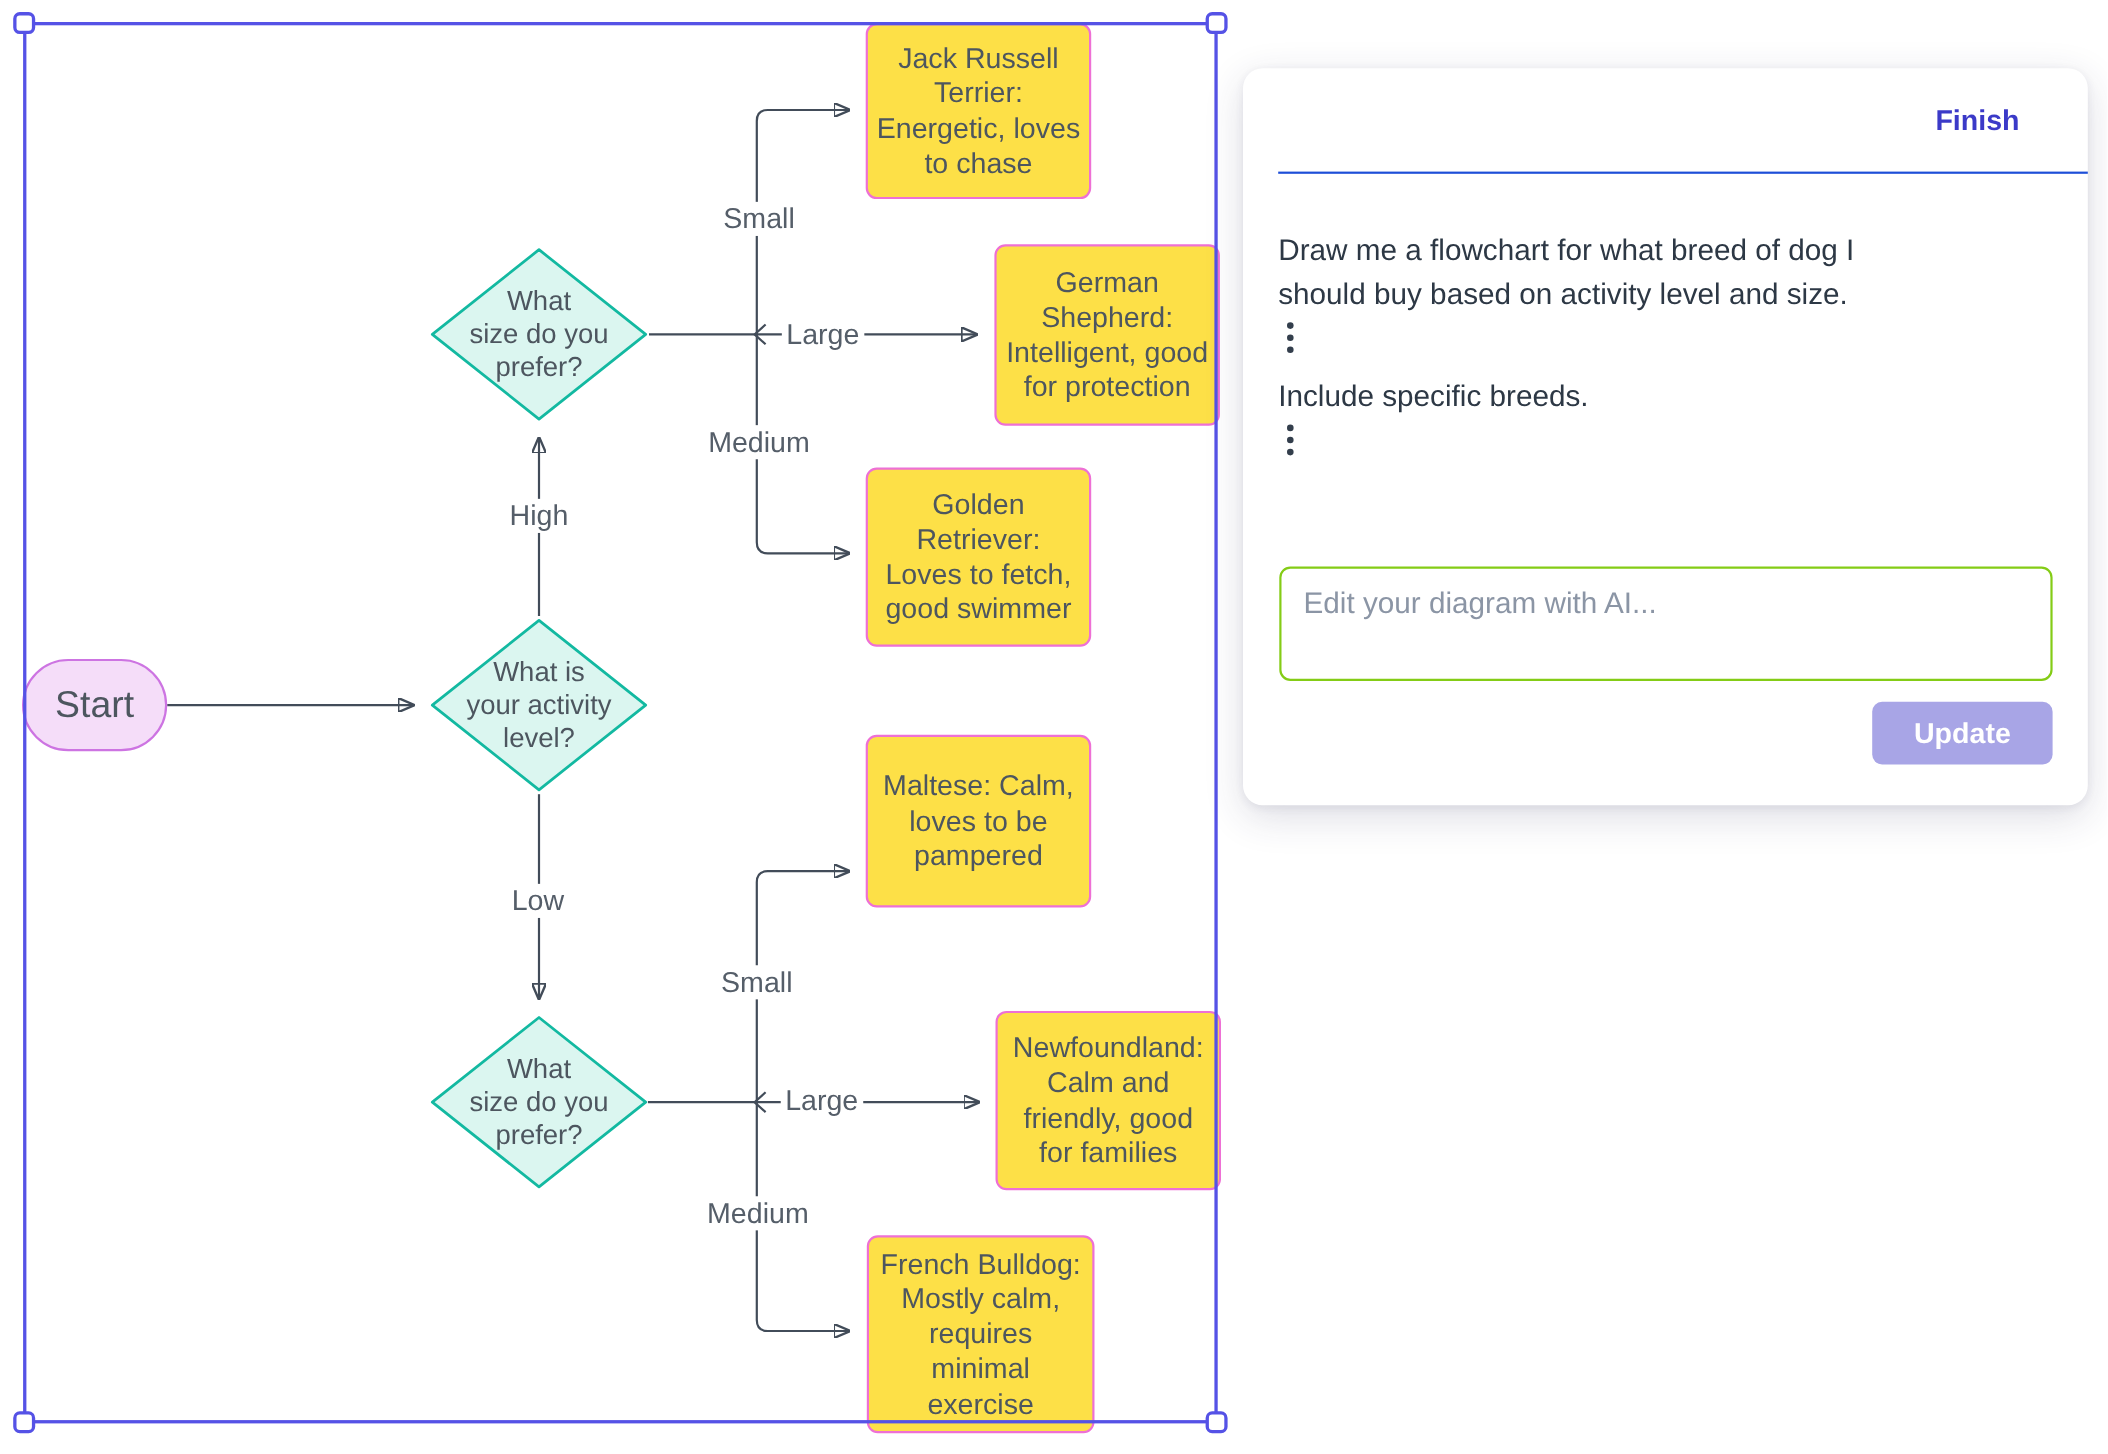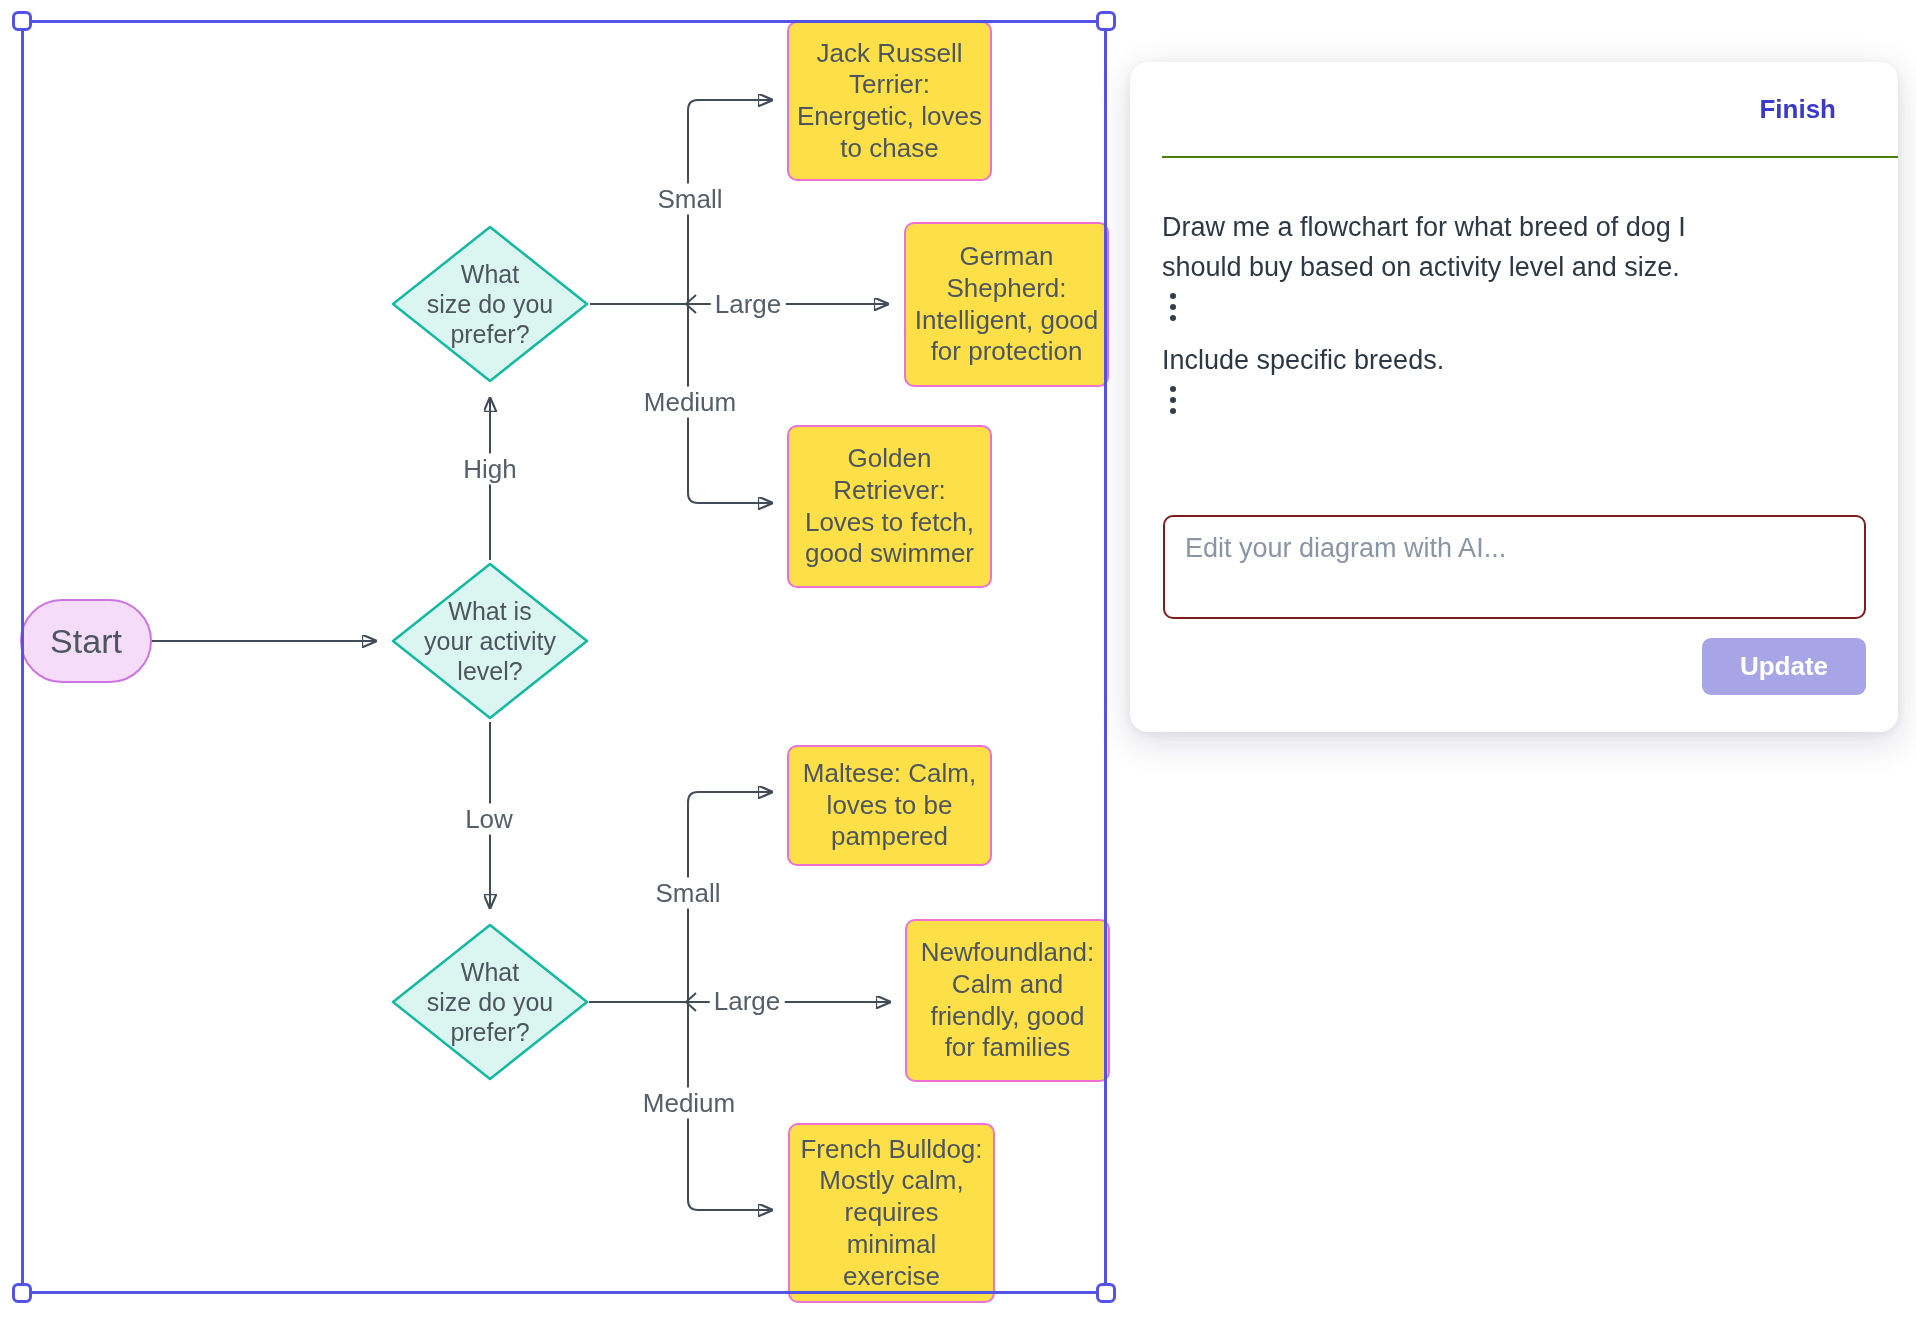--- a/index.html
+++ b/index.html
@@ -48,34 +48,34 @@
     padding:0 4px;font-size:26px;color:#555e69;white-space:nowrap;
   }
   
   .ai-card{
     position:absolute;left:1130px;top:62px;width:768px;height:670px;
     background:#ffffff;border-radius:18px;box-sizing:border-box;
     box-shadow:0 10px 36px rgba(45,45,90,.16), 0 2px 8px rgba(45,45,90,.08);
   }
   .card-header{
     position:absolute;left:0;top:0;right:0;height:96px;
-    border-bottom:2px solid #4d7c0f;box-sizing:border-box;
+    border-bottom:2px solid #1d4ed8;box-sizing:border-box;
     display:flex;align-items:center;justify-content:flex-end;padding-right:62px;margin-left:32px;
   }
   .finish{font-size:26px;font-weight:bold;color:#3b3ac8;cursor:pointer;}
   .prompt-row{
     position:absolute;left:32px;right:54px;display:flex;
     justify-content:space-between;align-items:flex-start;flex-direction:column;
   }
   .prompt-text{font-size:27px;line-height:40px;color:#2d3845;max-width:600px;}
   .kebab{display:flex;flex-direction:column;gap:5px;padding:6px 8px;cursor:pointer;}
   .kebab i{width:6px;height:6px;border-radius:50%;background:#333e4c;display:block;}
   .ai-input{
     position:absolute;left:33px;top:453px;width:703px;height:104px;box-sizing:border-box;
-    border:2px solid #7f1d1d;border-radius:10px;resize:none;outline:none;
+    border:2px solid #84cc16;border-radius:10px;resize:none;outline:none;
     font-family:"Liberation Sans", sans-serif;font-size:27px;color:#2d3845;
     padding:16px 20px;
   }
   .ai-input::placeholder{color:#8b95a5;}
   .update-btn{
     position:absolute;left:572px;top:576px;width:164px;height:57px;
     background:#a8a5e6;border:none;border-radius:9px;color:#ffffff;
     font-family:"Liberation Sans", sans-serif;font-size:26px;font-weight:bold;cursor:pointer;
   }
 </style>
@@ -155,21 +155,21 @@
 for protection</div>
   </div>
 
   <div class="breed" style="left:787px;top:425px;width:205px;height:163px">
     <div class="blabel node-text">Golden
 Retriever:
 Loves to fetch,
 good swimmer</div>
   </div>
 
-  <div class="breed" style="left:787px;top:745px;width:205px;height:121px">
+  <div class="breed" style="left:787px;top:668px;width:205px;height:157px">
     <div class="blabel node-text">Maltese: Calm,
 loves to be
 pampered</div>
   </div>
 
   <div class="breed" style="left:905px;top:919px;width:205px;height:163px">
     <div class="blabel node-text">Newfoundland:
 Calm and
 friendly, good
 for families</div>

